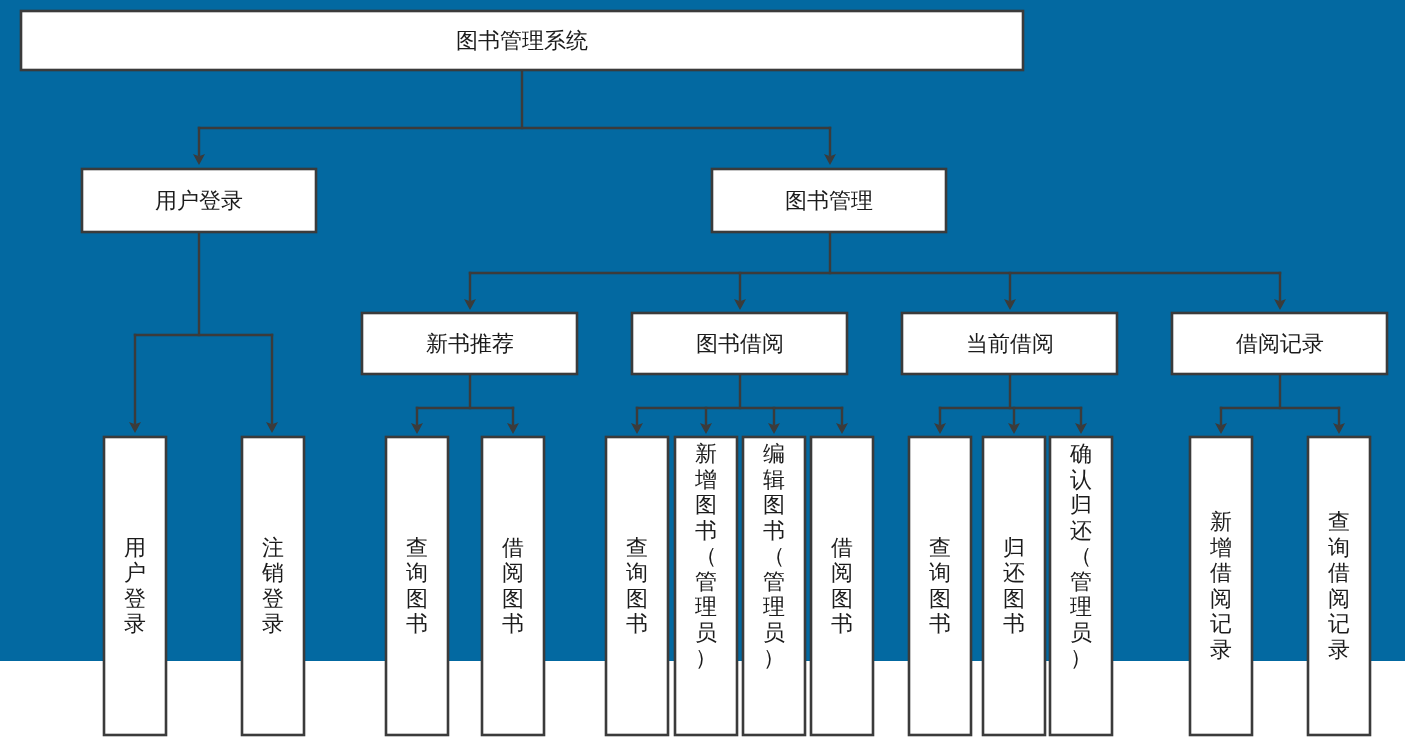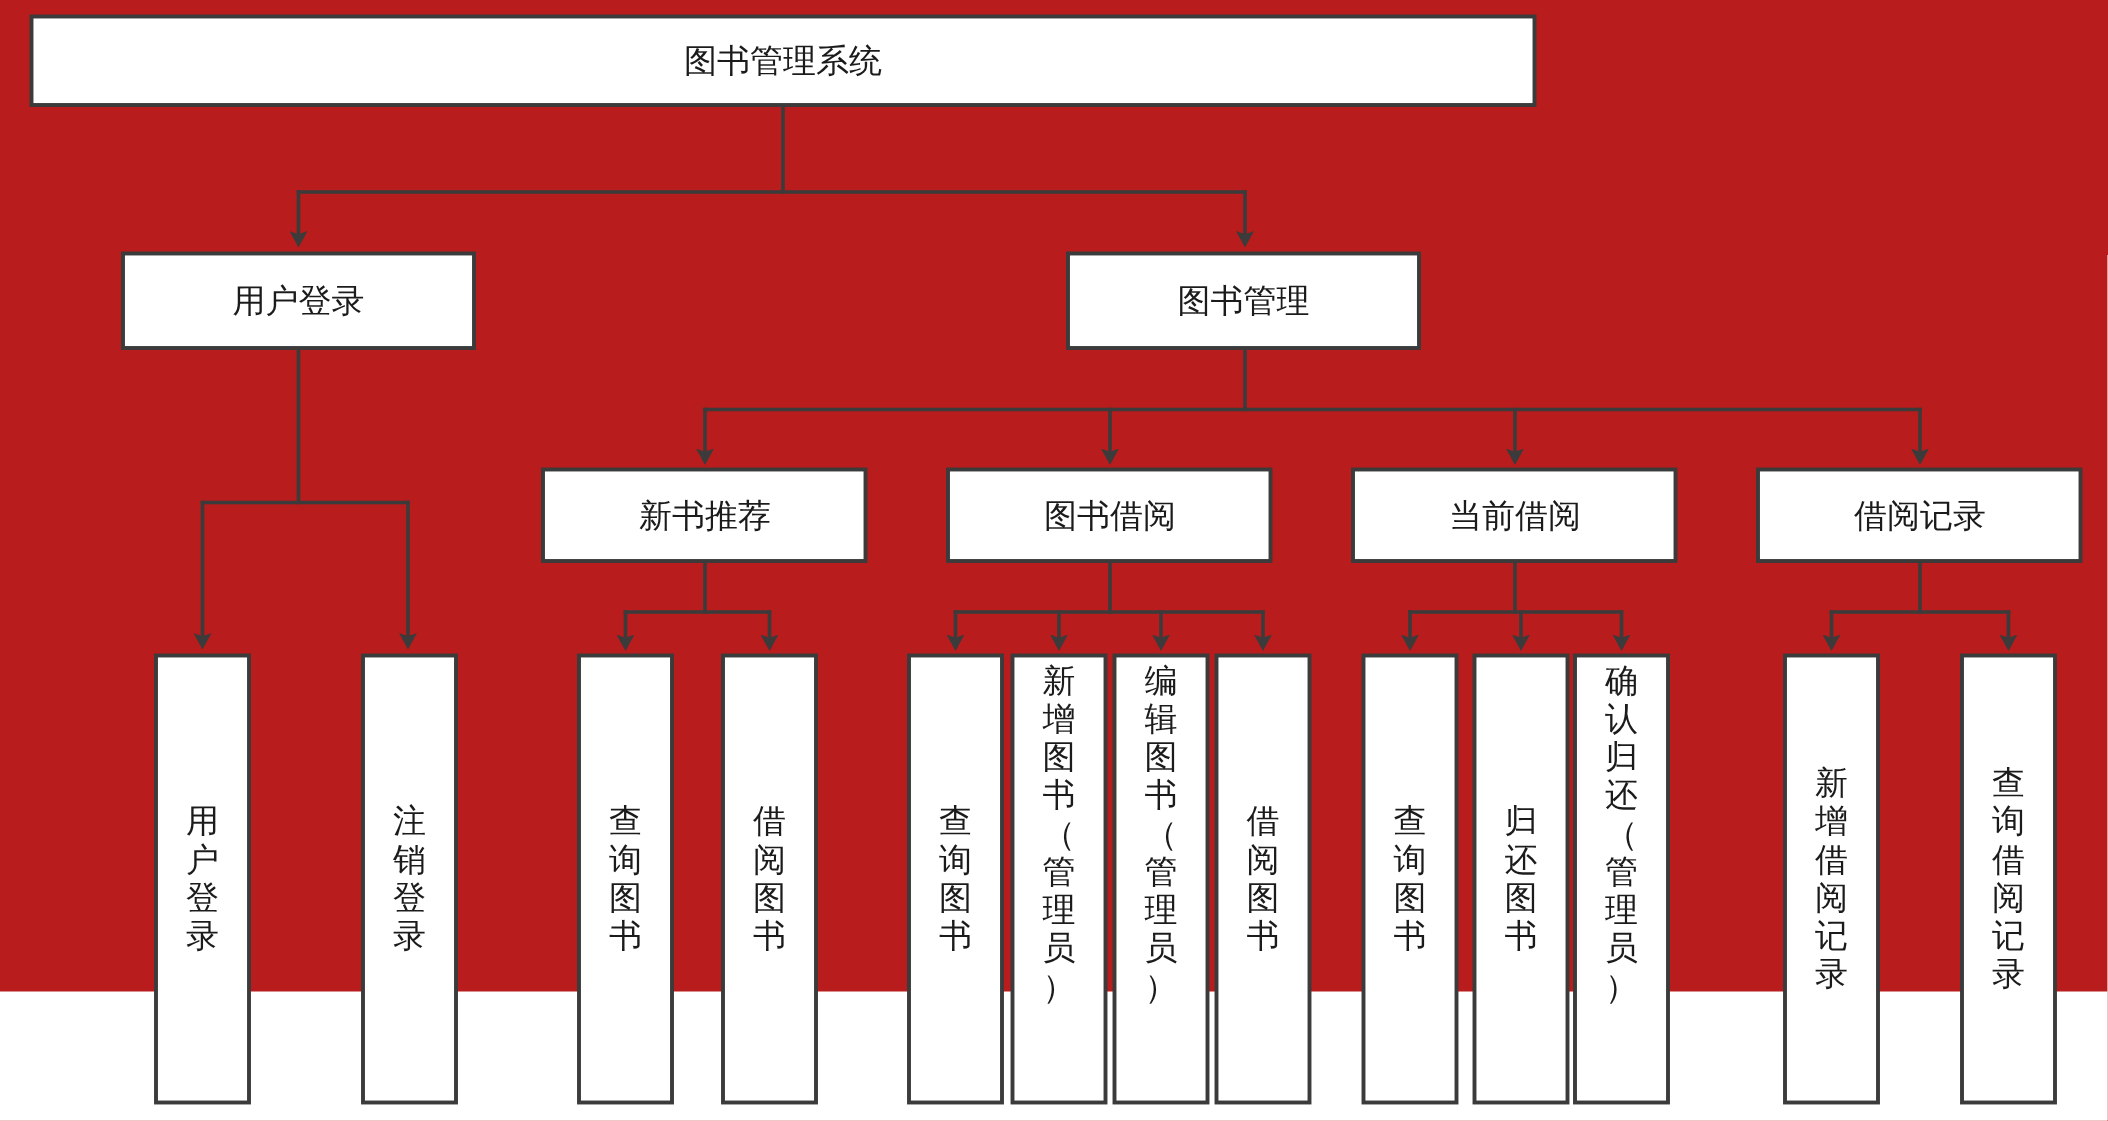--- a/index.html
+++ b/index.html
@@ -10,21 +10,21 @@
   body {
     width: 1405px;
     height: 747px;
     font-family: "DejaVu Sans", "Liberation Sans", sans-serif;
     overflow: hidden;
   }
   #diagram-root {
     position: relative;
     width: 1405px;
     height: 661px;
-    background: #b91c1c;
+    background: #0369a1;
   }
   svg#tree-svg {
     position: absolute;
     left: 0;
     top: 0;
     width: 1405px;
     height: 747px;
     display: block;
   }
   .node-box {

